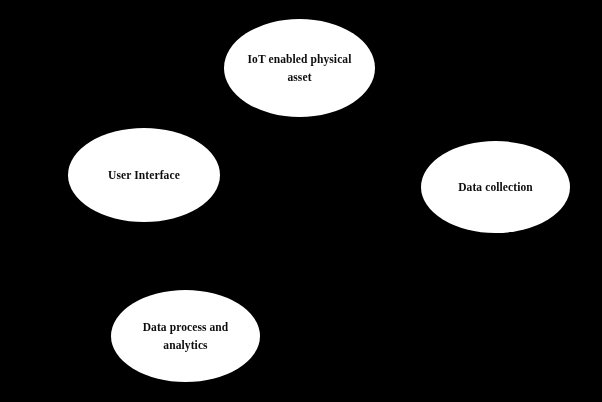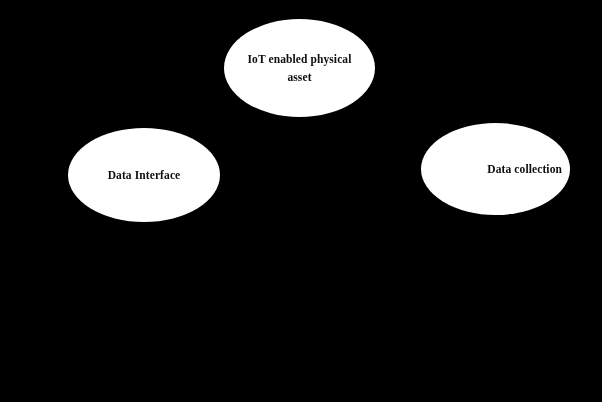--- a/index.html
+++ b/index.html
@@ -31,21 +31,21 @@
     font-family: Liberation Serif, serif;
     font-weight: bold;
     font-size: 11.5px;
     line-height: 18px;
     letter-spacing: 0.1px;
     white-space: pre-line;
     padding: 0 8px;
   }
   
   #node-iot-asset        { left: 224px; top: 19px;  width: 151px; height: 98px; }
-  #node-data-collection  { left: 421px; top: 123px; width: 149px; height: 92px; justify-content: flex-end; }
+  #node-data-collection  { left: 421px; top: 141px; width: 149px; height: 92px; }
   #node-user-interface   { left: 68px;  top: 128px; width: 152px; height: 94px; }
   #node-data-process     { left: 111px; top: 290px; width: 149px; height: 92px; }
   #node-data-sync        { left: 349px; top: 286px; width: 165px; height: 104px; }
 
   #node-data-sync .node-label { font-size: 11.5px; }
 </style>
 </head>
 <body>
 
 <div id="canvas">
@@ -53,18 +53,22 @@
   <div class="node" id="node-iot-asset">
     <span class="node-label">IoT enabled physical
 asset</span>
   </div>
 
   <div class="node" id="node-data-collection">
     <span class="node-label">Data collection</span>
   </div>
 
   <div class="node" id="node-user-interface">
-    <span class="node-label">Data Interface</span>
+    <span class="node-label">User Interface</span>
   </div>
 
+  <div class="node" id="node-data-process">
+    <span class="node-label">Data process and
+analytics</span>
+  </div>
 
 
 </div>
 
 </body></html>

